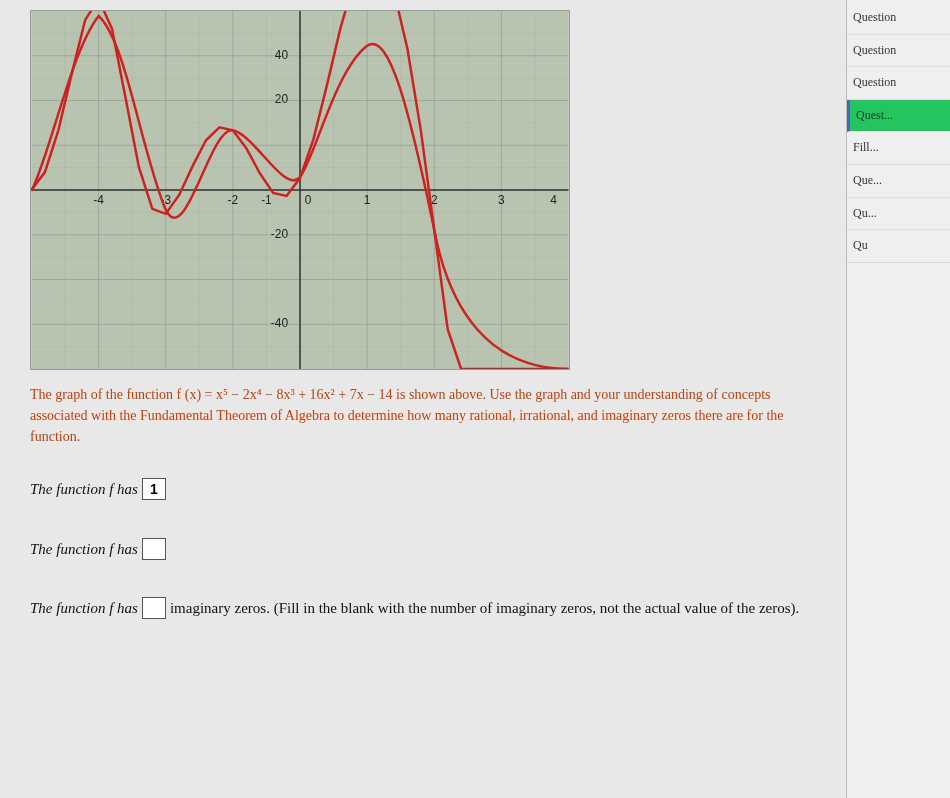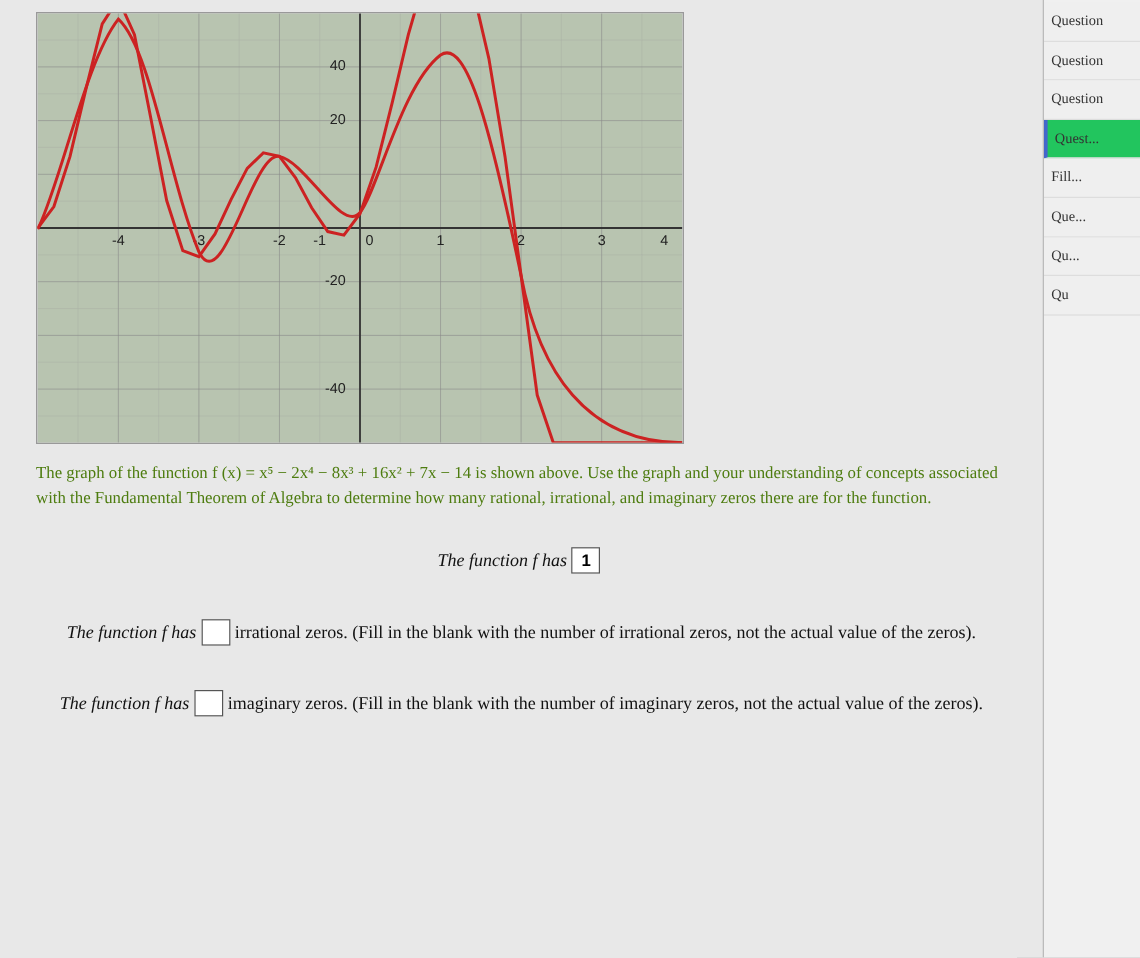--- a/index.html
+++ b/index.html
@@ -32,39 +32,38 @@
       overflow: hidden;
     }
 
     .graph-svg {
       width: 100%;
       height: 100%;
     }
 
     .question-text {
       font-size: 14px;
-      color: #4d7c0f;
+      color: #c2410c;
       line-height: 1.5;
       margin: 8px 10px 6px 10px;
       max-width: 840px;
     }
 
     .answer-section {
       margin: 10px 10px 4px 10px;
       font-size: 15px;
       color: #111;
       line-height: 1.7;
     }
 
     .answer-row {
       display: flex;
       align-items: baseline;
       flex-wrap: wrap;
       margin-bottom: 6px;
-      justify-content: center;
     }
 
     .blank-box {
       display: inline-block;
       width: 24px;
       height: 22px;
       border: 1.5px solid #555;
       background: #fff;
       margin: 0 4px;
       vertical-align: middle;
@@ -78,21 +77,21 @@
       font-style: normal;
       font-size: 14px;
       font-weight: bold;
     }
 
     .section-divider {
       height: 14px;
     }
 
     .sidebar {
-      width: 81px;
+      width: 104px;
       background: #f0f0f0;
       border-left: 1px solid #bbb;
       display: flex;
       flex-direction: column;
       padding-top: 2px;
     }
 
     .sidebar-item {
       padding: 8px 4px 8px 6px;
       font-size: 12px;
@@ -254,21 +253,20 @@
       <input type="text" class="blank-box filled" value="1" style="width: 24px; height: 22px; border: 1.5px solid rgb(85, 85, 85); text-align: center; font-size: 14px; font-weight: bold; margin: 0px 4px; vertical-align: middle;">
     </div>
   </div>
 
   <div class="section-divider"></div>
 
   <div class="answer-section">
     <div class="answer-row">
       <span class="italic">The function f has</span>
       <input type="text" class="blank-box" value="" style="width: 24px; height: 22px; border: 1.5px solid rgb(85, 85, 85); text-align: center; font-size: 14px; margin: 0px 4px; vertical-align: middle; background: rgb(255, 255, 255);">
-      <span class="normal">irrational zeros. (Fill in the blank with the number of irrational zeros, not the actual value of the zeros).</span>
     </div>
   </div>
 
   <div class="section-divider"></div>
 
   <div class="answer-section">
     <div class="answer-row">
       <span class="italic">The function f has</span>
       <input type="text" class="blank-box" value="" style="width: 24px; height: 22px; border: 1.5px solid rgb(85, 85, 85); text-align: center; font-size: 14px; margin: 0px 4px; vertical-align: middle; background: rgb(255, 255, 255);">
       <span class="normal">imaginary zeros. (Fill in the blank with the number of imaginary zeros, not the actual value of the zeros).</span>

